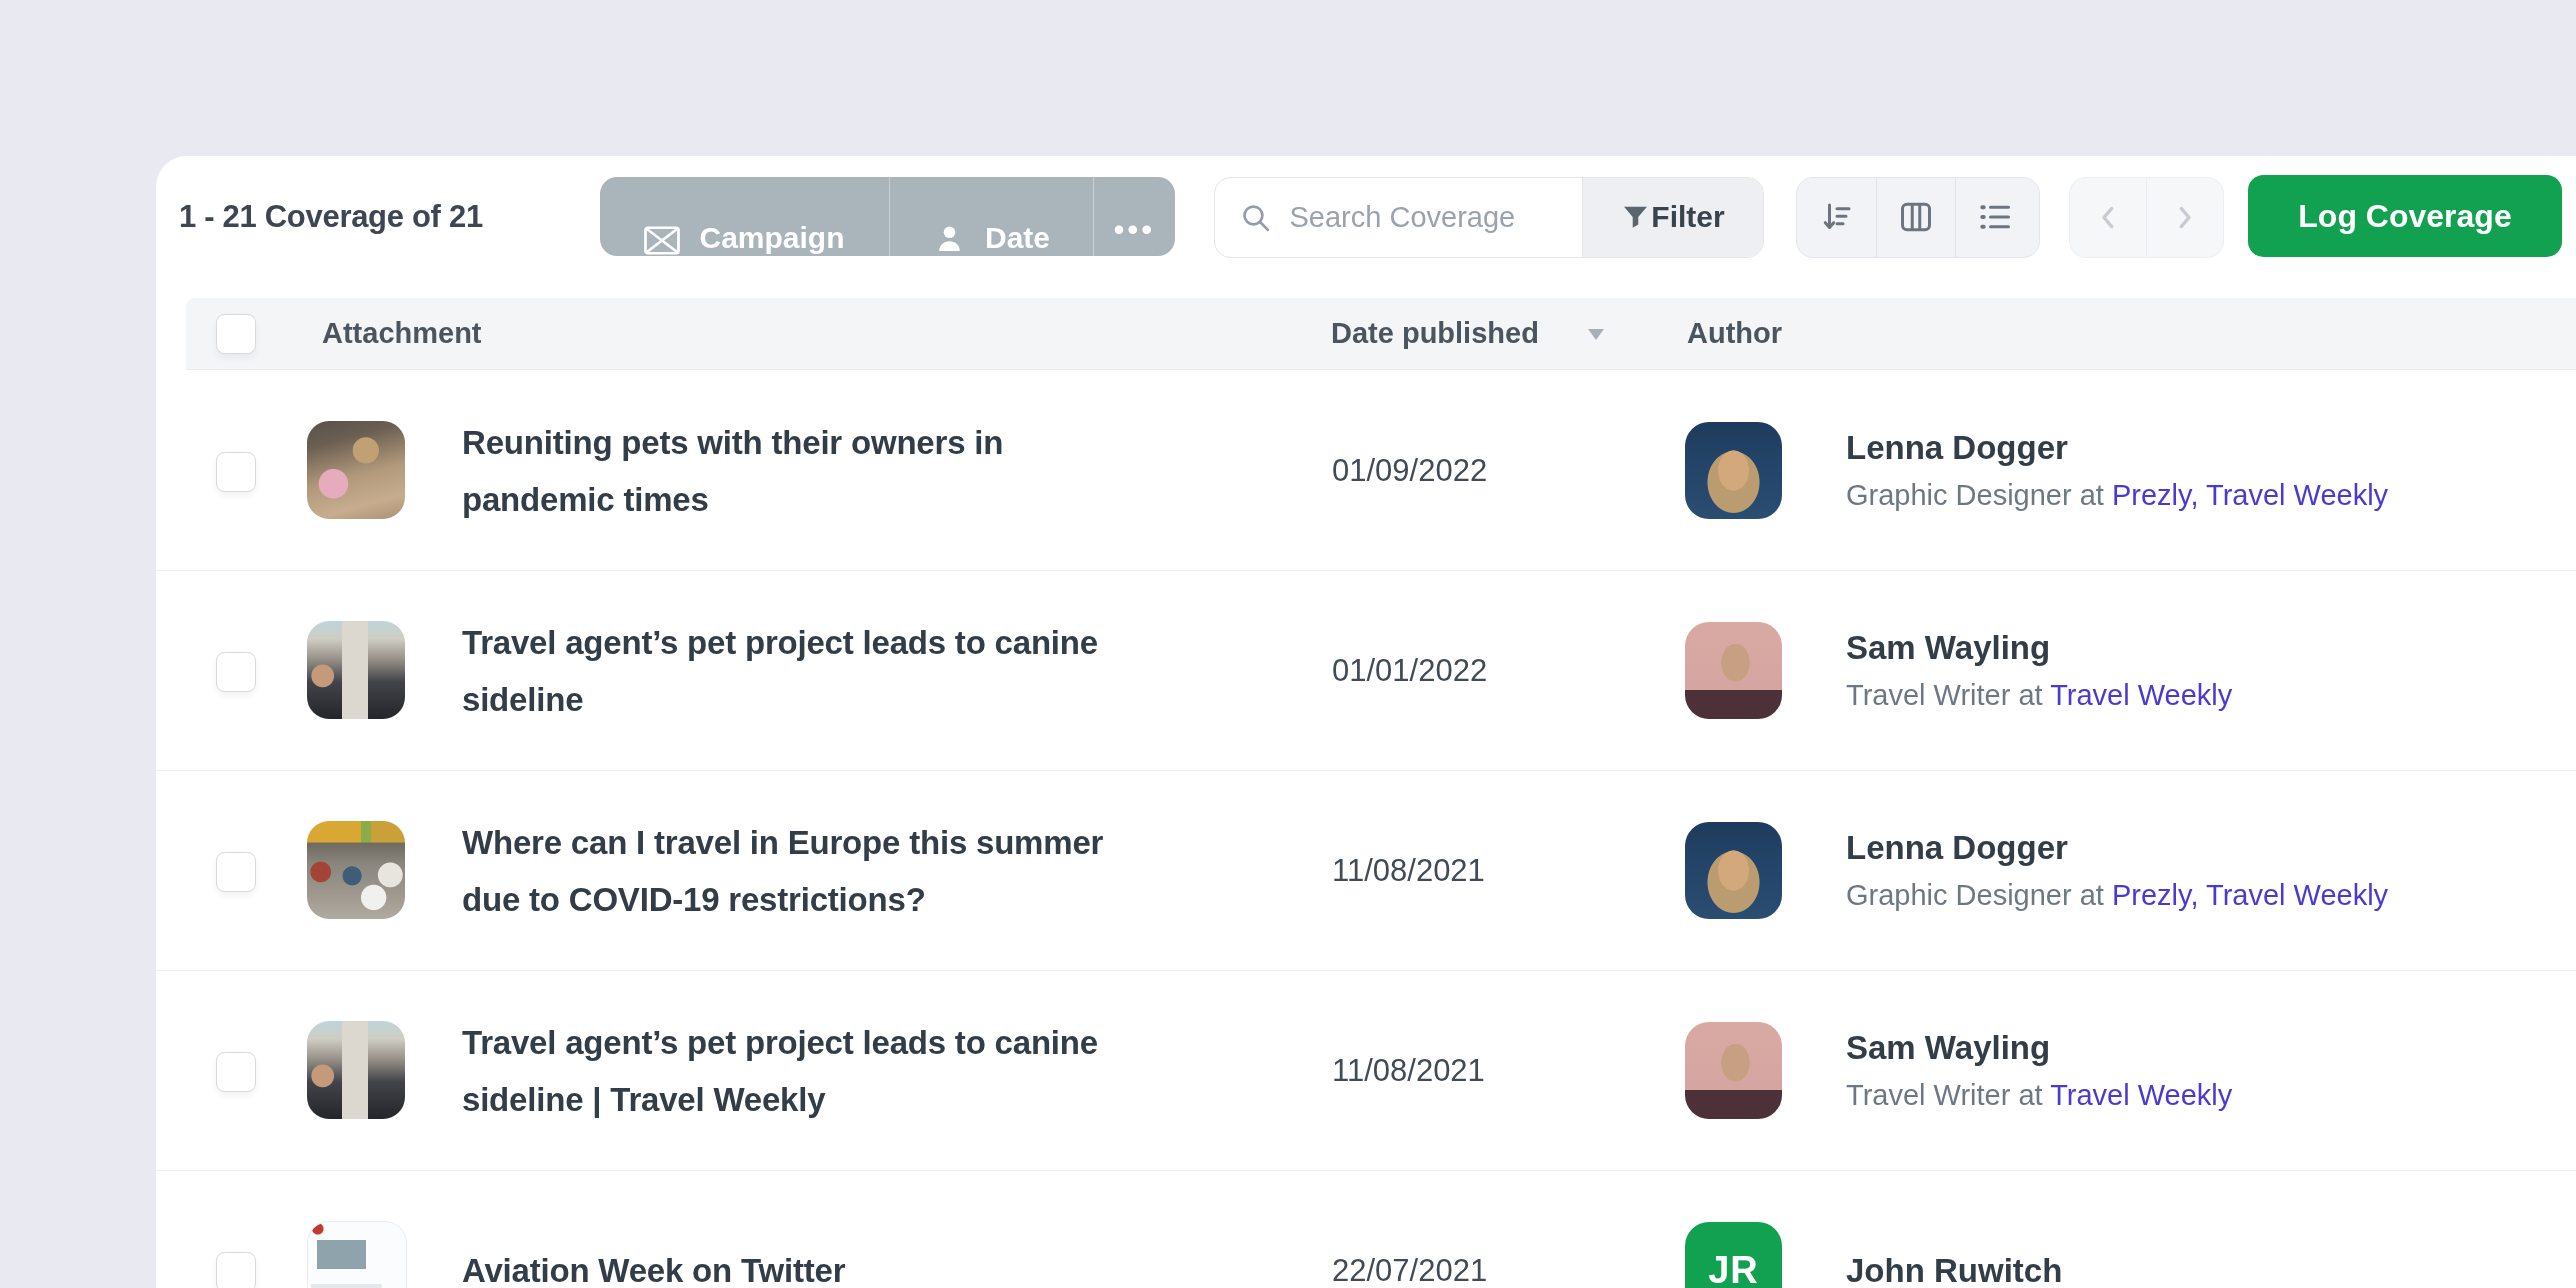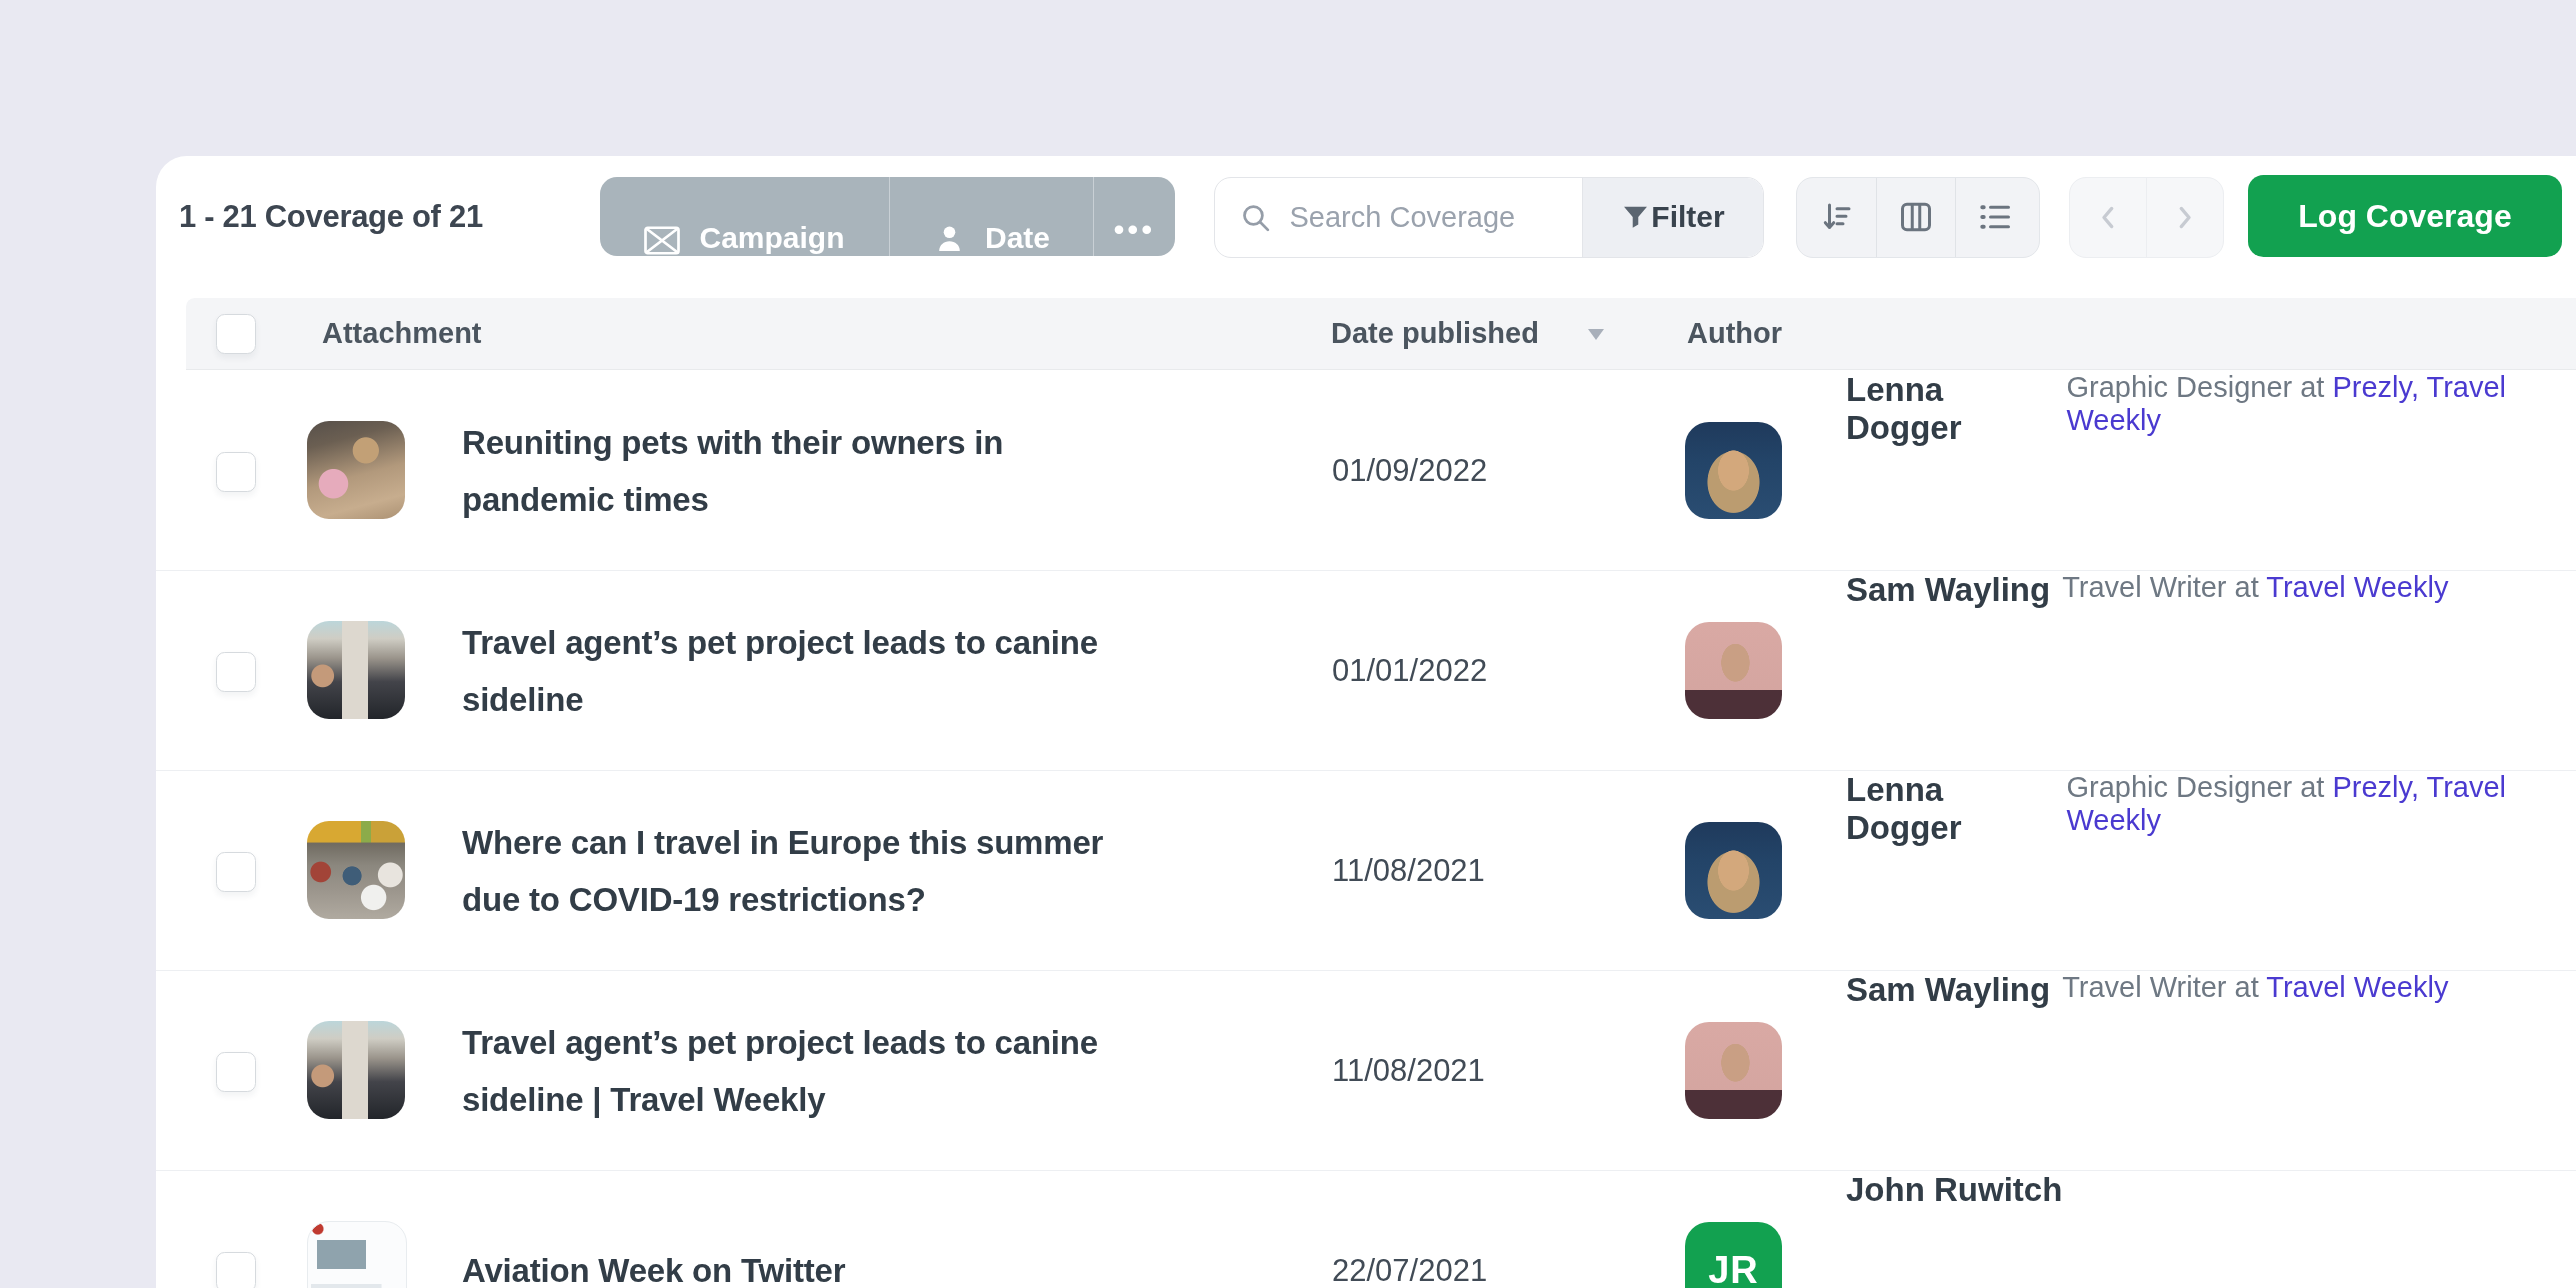--- a/index.html
+++ b/index.html
@@ -64,21 +64,21 @@
   .row > .cb{position:absolute;left:60px;top:81px;}
   .cb{display:block;width:38px;height:38px;background:#fff;border:1.7px solid #d6dade;
       border-radius:8.6px;box-shadow:0 3.4px 6.9px rgba(35,45,60,0.06);cursor:pointer;}
   .thumb{position:absolute;left:151px;top:50px;width:98px;height:98px;border-radius:22px;cursor:pointer;}
   .title-wrap{position:absolute;left:306px;top:0;height:100%;width:799px;display:flex;align-items:center;}
   .title{font-size:33px;font-weight:700;color:#323d47;line-height:57px;white-space:pre-line;
          letter-spacing:-0.2px;cursor:pointer;}
   .date{position:absolute;left:1176px;top:0;height:100%;display:flex;align-items:center;
         font-size:31px;font-weight:500;color:#414b56;}
   .avatar{position:absolute;left:1529px;top:51px;width:97px;height:97px;border-radius:24px;}
-  .author-block{position:absolute;left:1690px;top:0;height:100%;display:flex;flex-direction:row;
+  .author-block{position:absolute;left:1690px;top:0;height:100%;display:flex;flex-direction:column;
                 justify-content:center;gap:12px;}
   .name{font-size:33px;font-weight:700;color:#323d47;}
   .subtitle{font-size:29px;color:#6e7883;}
   .subtitle .link{color:#4a3ad0;cursor:pointer;}
 
   
   .thumb-dogs{background:
       radial-gradient(circle at 27% 64%, #e6abbc 0 15%, rgba(230,171,188,0) 16%),
       radial-gradient(circle at 60% 30%, #c2a076 0 14%, rgba(194,160,118,0) 15%),
       linear-gradient(165deg,#57504a 0%,#6b5f52 22%,#b2997c 55%,#c7ad8e 80%,#ab9173 100%);}

